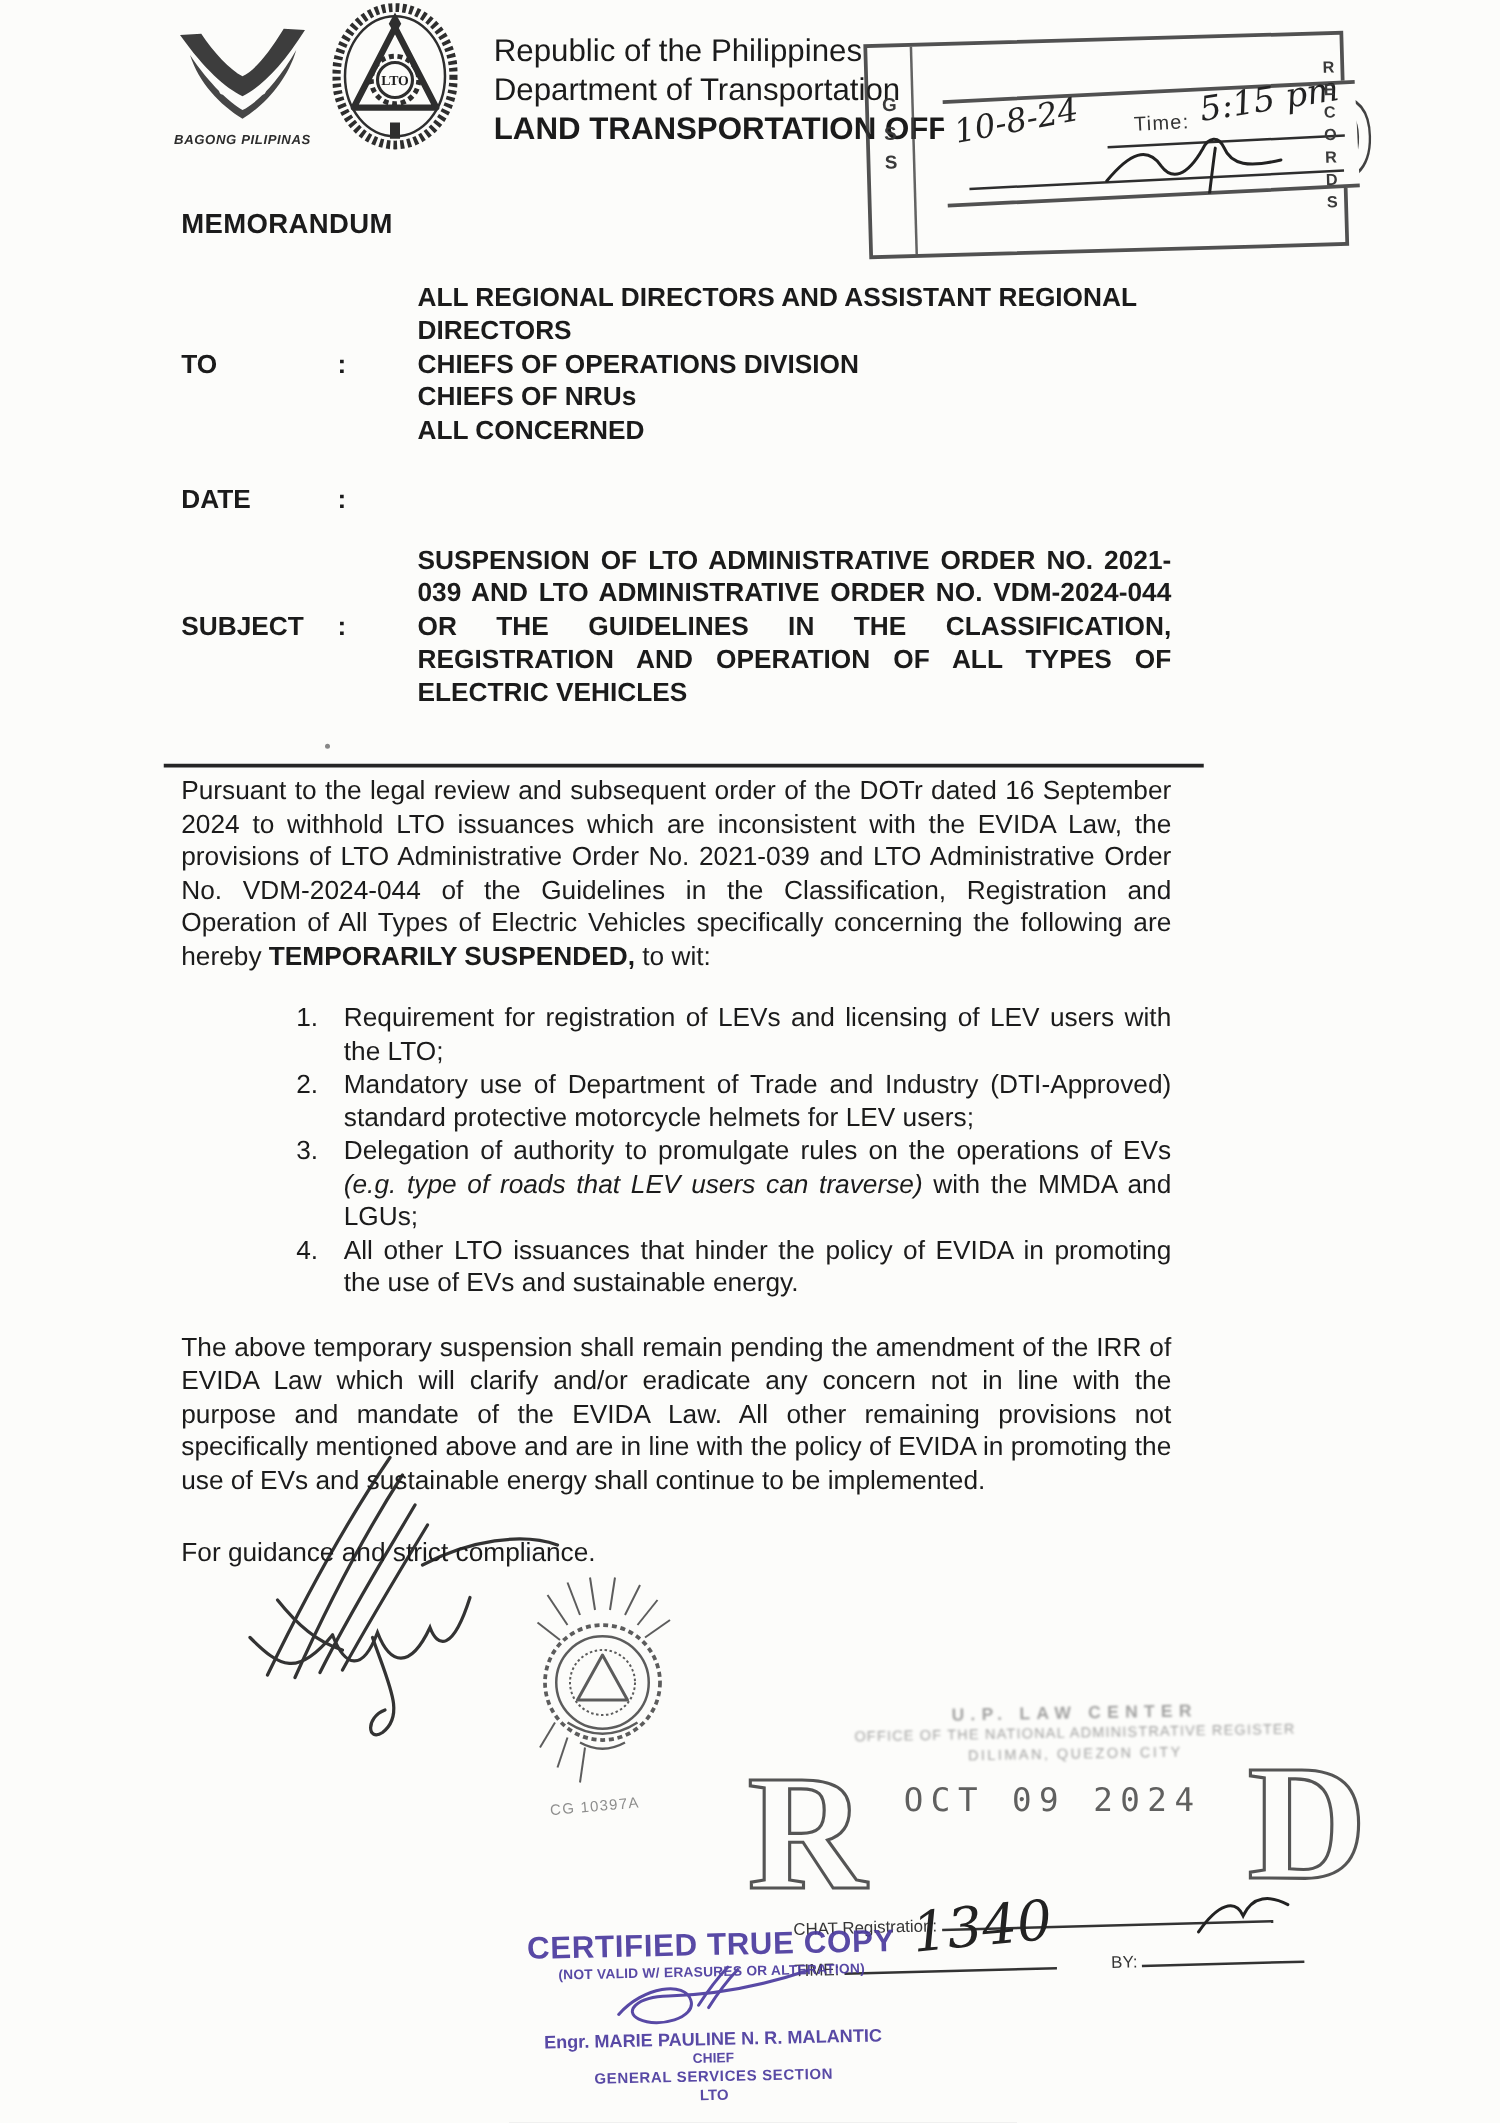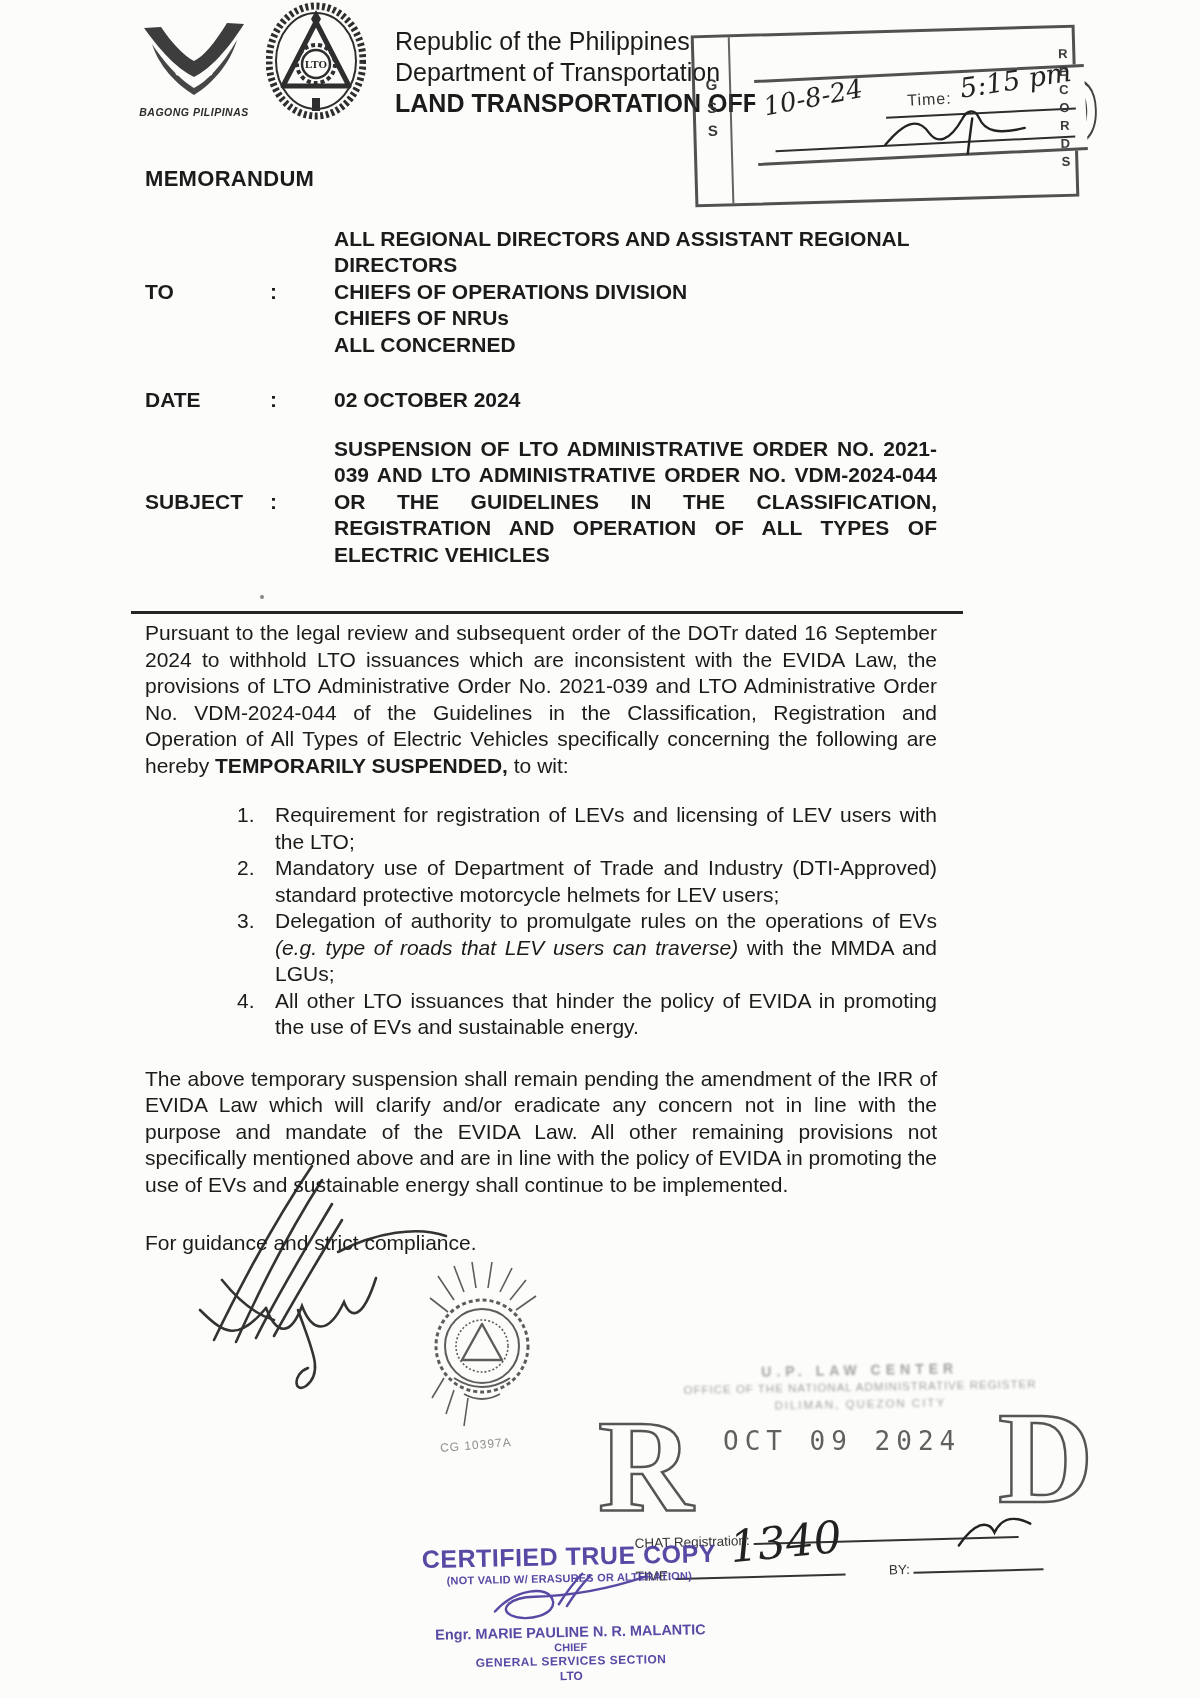--- a/index.html
+++ b/index.html
@@ -158,21 +158,20 @@
         <div>ALL REGIONAL DIRECTORS AND ASSISTANT REGIONAL DIRECTORS</div>
         <div>CHIEFS OF OPERATIONS DIVISION</div>
         <div>CHIEFS OF NRUs</div>
         <div>ALL CONCERNED</div>
       </div>
     </div>
 
     <div class="frow date-row">
       <div class="flabel">DATE</div>
       <div class="fcolon">:</div>
-      <div class="fval">02 OCTOBER 2024</div>
     </div>
 
     <div class="frow subj-row">
       <div class="flabel">SUBJECT</div>
       <div class="fcolon">:</div>
       <div class="fval just">SUSPENSION OF LTO ADMINISTRATIVE ORDER NO. 2021-039 AND LTO ADMINISTRATIVE ORDER NO. VDM-2024-044 OR THE GUIDELINES IN THE CLASSIFICATION, REGISTRATION AND OPERATION OF ALL TYPES OF ELECTRIC VEHICLES</div>
     </div>
 
     <div class="rule"></div>
 

